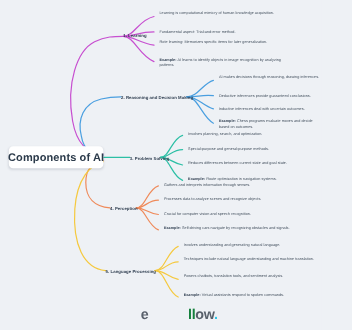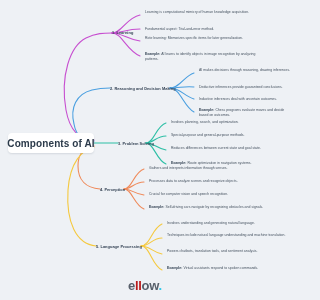--- a/index.html
+++ b/index.html
@@ -58,21 +58,21 @@
   .leaf b { font-weight: bold; color: #2f3e50; }
   .logo {
     position: absolute;
     left: 128px; top: 278px;
     font-size: 13px;
     font-weight: bold;
     color: #58606b;
     letter-spacing: -.3px;
     z-index: 6;
   }
-  .logo .ll { color: #b91c1c; }
+  .logo .ll { color: #15803d; margin-left: 36px; }
   .logo .dot { color: #2fc7e8; }
 </style>
 </head>
 <body>
 
 <div id="canvas">
 
   <svg class="wires" viewBox="0 0 292 300">
     <g fill="none" stroke-width="1.1" stroke-linecap="round">
       <path d="M94 140 C 80 140, 70 132, 66 110 C 60 76, 70 46, 86 38 C 96 33, 104 33, 112 33" stroke="#c74fd0"></path>

